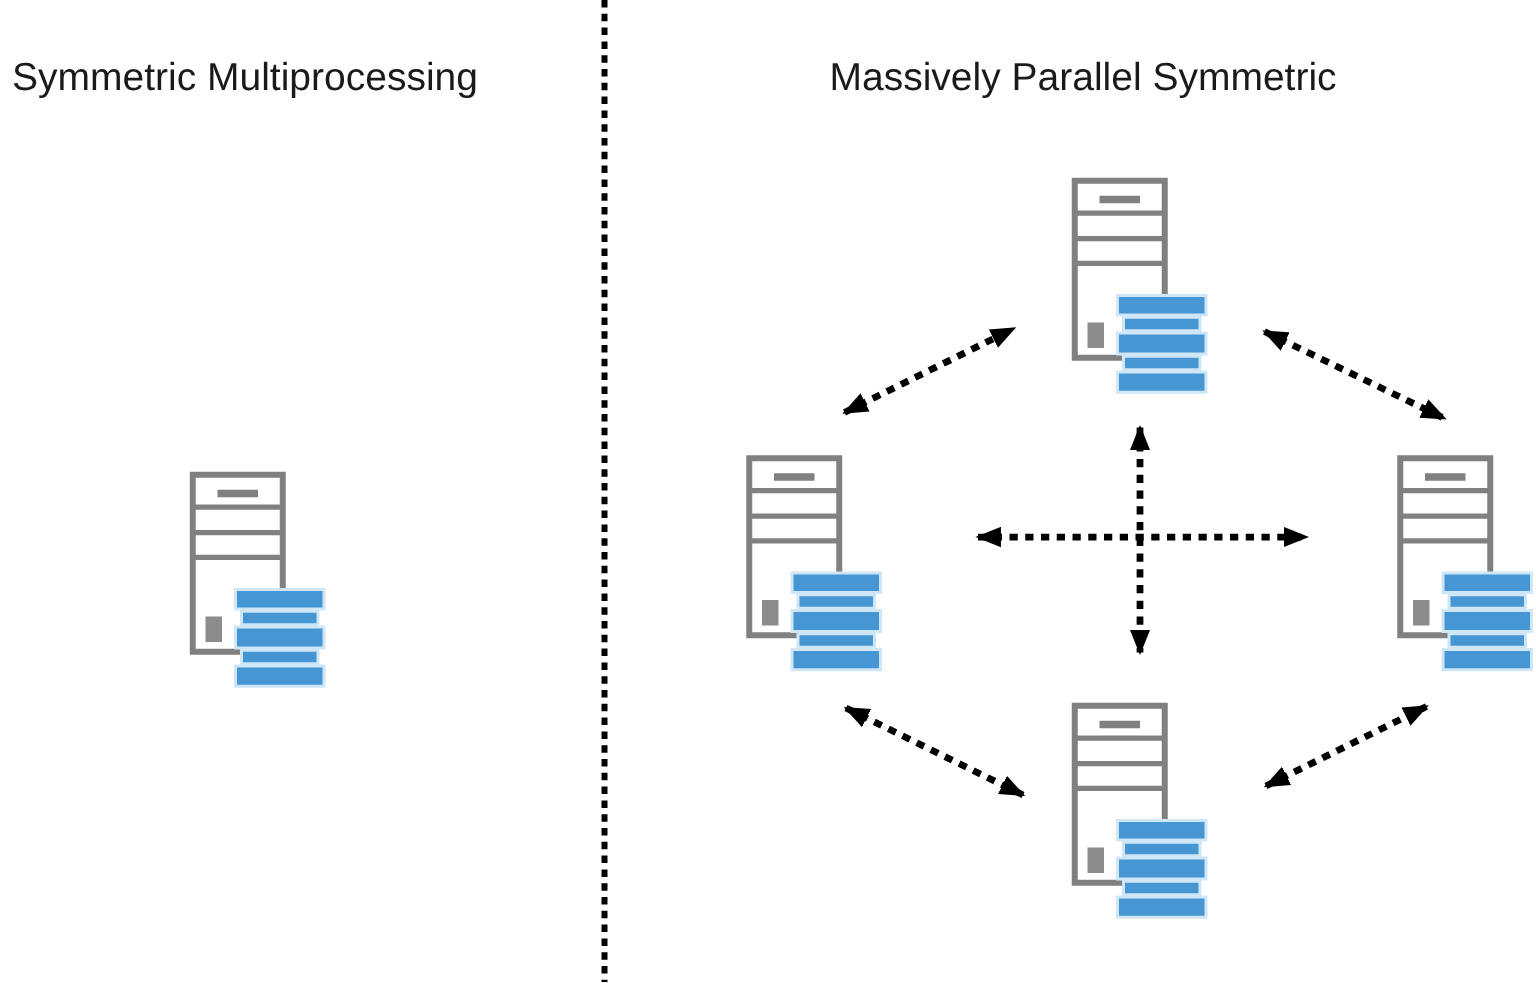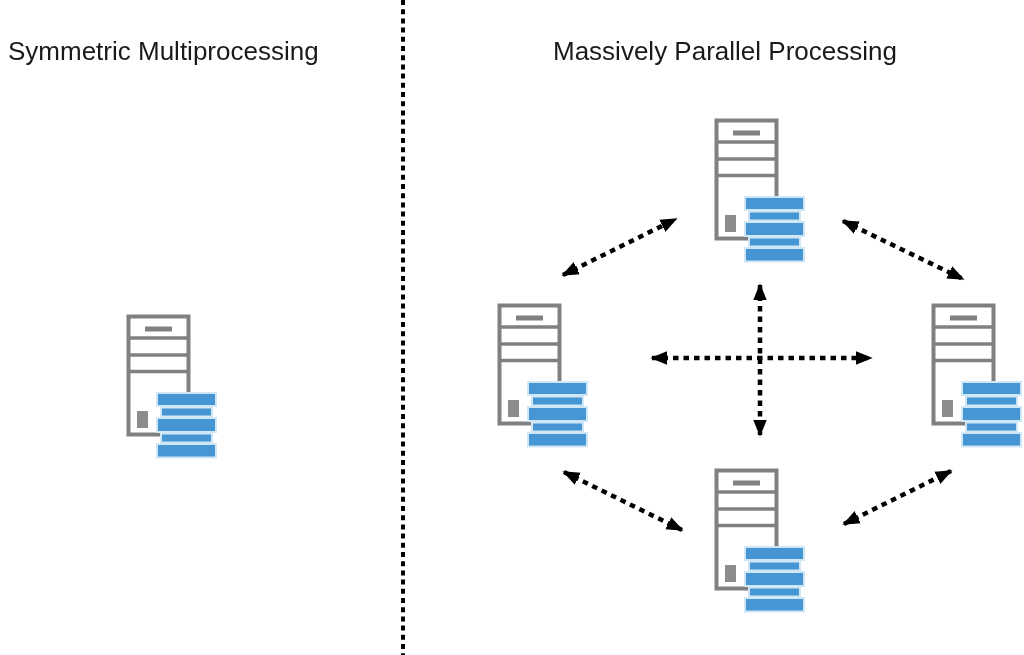--- a/index.html
+++ b/index.html
@@ -24,21 +24,21 @@
   .panel-title.right { left: 553px; width: 370px; }
   svg.diagram { position: absolute; left: 0; top: 0; }
 </style>
 </head>
 <body>
 
 <div class="canvas">
 
   <div class="panel-title left">Symmetric Multiprocessing</div>
 
-  <div class="panel-title right">Massively Parallel Processing</div>
+  <div class="panel-title right">Massively Parallel Symmetric</div>
 
   <svg class="diagram" width="1024" height="655" viewBox="0 0 1024 655" xmlns="http://www.w3.org/2000/svg" xmlns:xlink="http://www.w3.org/1999/xlink">
 
     <defs>
       <marker id="arrowhead" viewBox="0 0 10 8" markerWidth="17" markerHeight="14" refX="9" refY="4" orient="auto-start-reverse" markerUnits="userSpaceOnUse">
         <path d="M0,0 L10,4 L0,8 Z" style="fill: var(--arrow, #000);"></path>
       </marker>
 
       <g id="server-icon">
         <rect x="2.5" y="2.5" width="60" height="118" style="fill: var(--server-fill, #fff); stroke: var(--server-outline, #808080); stroke-width: 4;"></rect>

